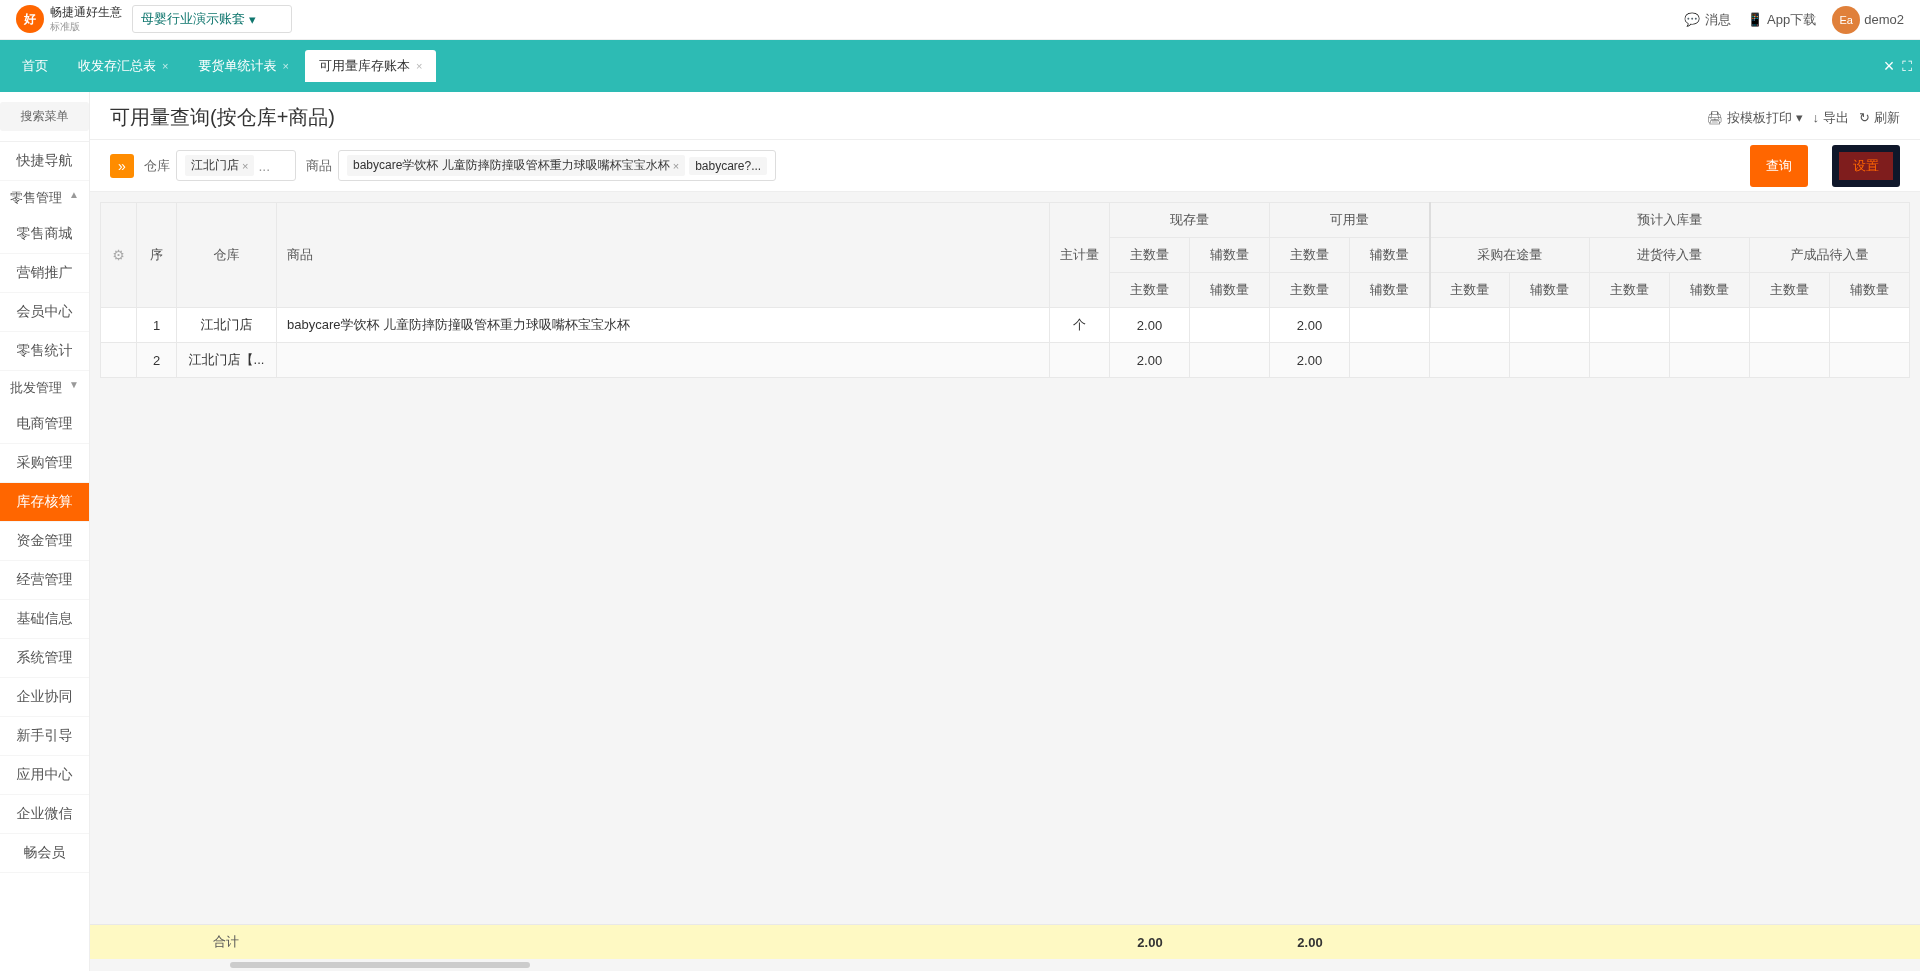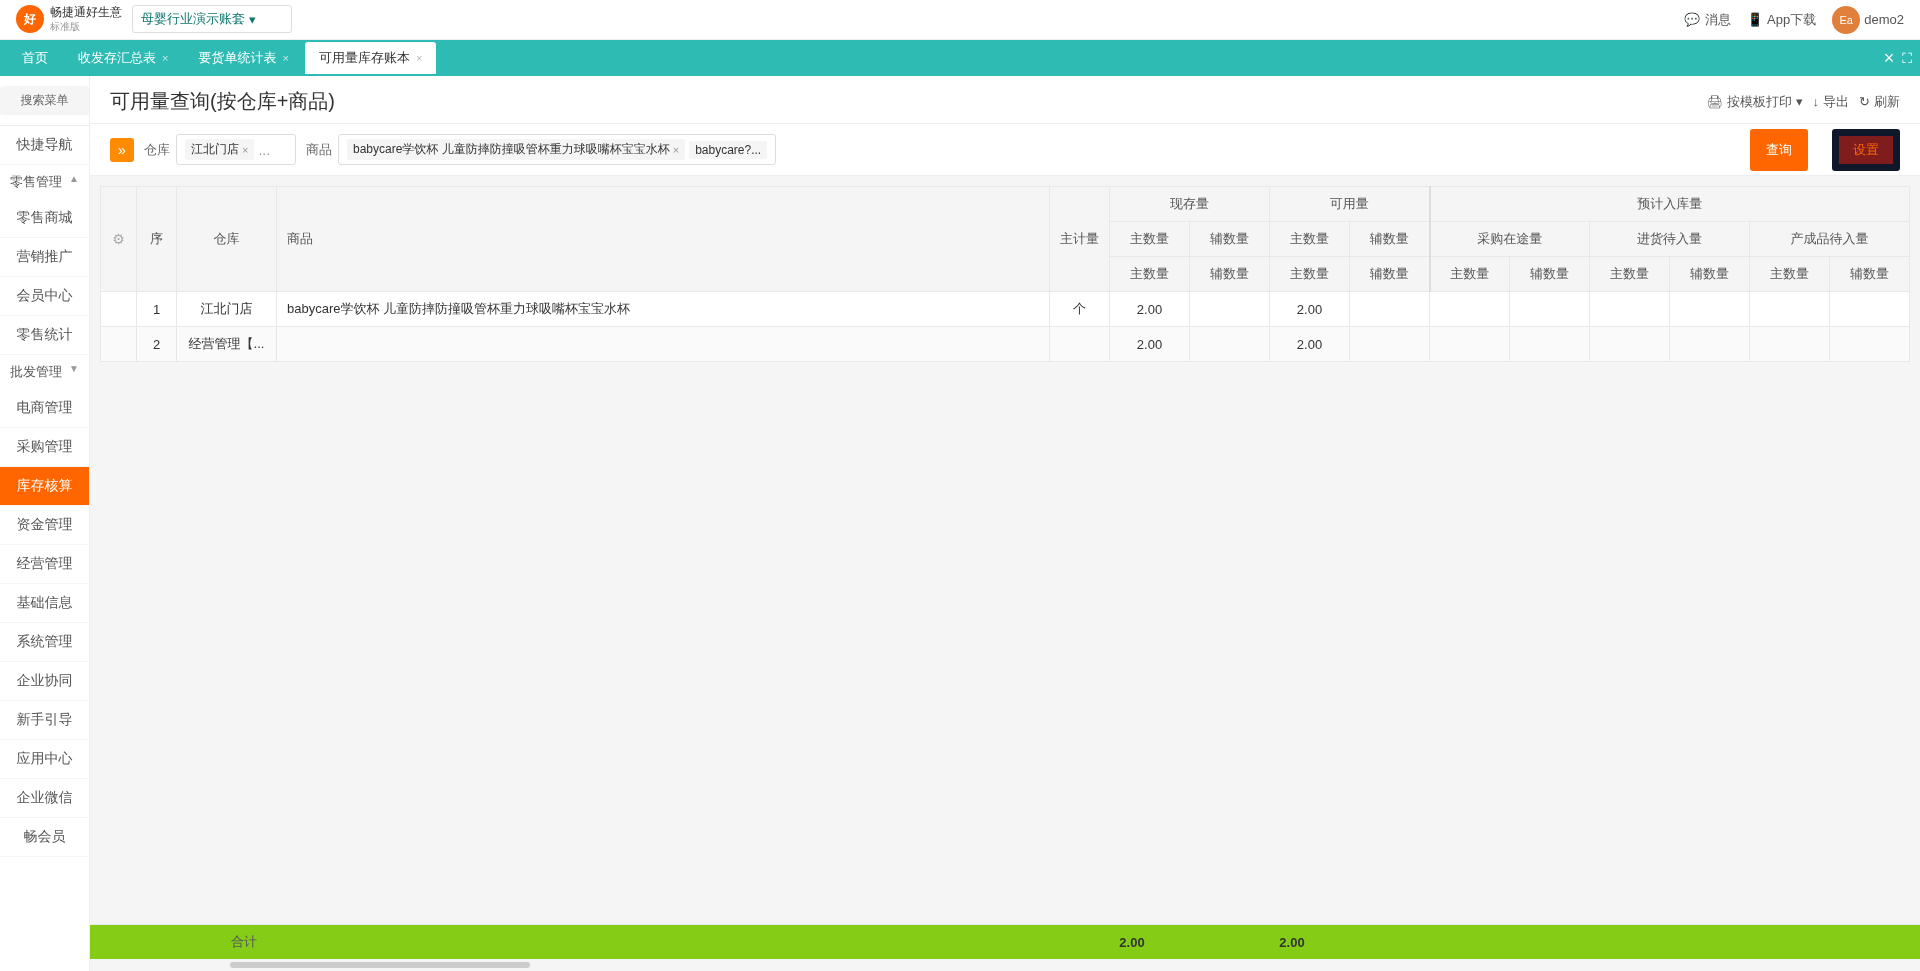--- a/index.html
+++ b/index.html
@@ -21,21 +21,21 @@
     .logo-icon { width: 28px; height: 28px; background: #ff6600; border-radius: 50%; display: flex; align-items: center; justify-content: center; color: #fff; font-size: 12px; font-weight: bold; }
     .logo-text { font-size: 12px; color: #333; line-height: 1.2; }
     .logo-sub { font-size: 10px; color: #999; }
     .industry-select { display: flex; align-items: center; gap: 4px; color: #0f766e; font-size: 13px; cursor: pointer; padding: 4px 8px; border: 1px solid #ddd; border-radius: 3px; min-width: 160px; }
     .top-bar-right { display: flex; align-items: center; gap: 16px; color: #555; font-size: 13px; }
     .top-bar-right-item { display: flex; align-items: center; gap: 4px; cursor: pointer; }
     .avatar { width: 28px; height: 28px; border-radius: 50%; background: #e0803a; display: flex; align-items: center; justify-content: center; color: #fff; font-size: 11px; overflow: hidden; }
 
     
     .nav-tabs-bar {
-      height: 36px;
+      height: 52px;
       background: #2dbbb4;
       display: flex;
       align-items: center;
       padding: 0 8px;
       flex-shrink: 0;
       gap: 2px;
     }
     .nav-tab {
       height: 32px;
       padding: 0 14px;
@@ -174,25 +174,25 @@
     .data-table .col-gear { width: 36px; }
     .data-table .col-no { width: 40px; }
     .data-table .col-warehouse { width: 100px; }
     .data-table .col-product { min-width: 250px; text-align: left; }
     .data-table .col-unit { width: 60px; }
     .data-table .col-num { width: 80px; }
     .settings-icon { cursor: pointer; color: #aaa; font-size: 14px; }
 
     
     .summary-bar {
-      background: #84cc16;
+      background: #fef9c3;
       border-top: 1px solid #e8e8e8;
       display: flex;
       align-items: center;
-      padding: 8px 28px;
+      padding: 8px 10px;
       font-size: 13px;
       color: #333;
       flex-shrink: 0;
     }
     .summary-label { margin-right: 20px; color: #555; }
     .summary-cell { min-width: 80px; text-align: center; font-weight: bold; }
 
     
     .scroll-bar-area {
       background: #f5f5f5;
@@ -454,21 +454,21 @@
       <td></td>
       <td></td>
       <td></td>
       <td></td>
       <td></td>
       <td></td>
     </tr>
             <tr>
       <td></td>
       <td>2</td>
-      <td>经营管理【...</td>
+      <td>江北门店【...</td>
       <td style="text-align:left;"></td>
       <td></td>
       <td>2.00</td>
       <td></td>
       <td>2.00</td>
       <td></td>
       <td></td>
       <td></td>
       <td></td>
       <td></td>

